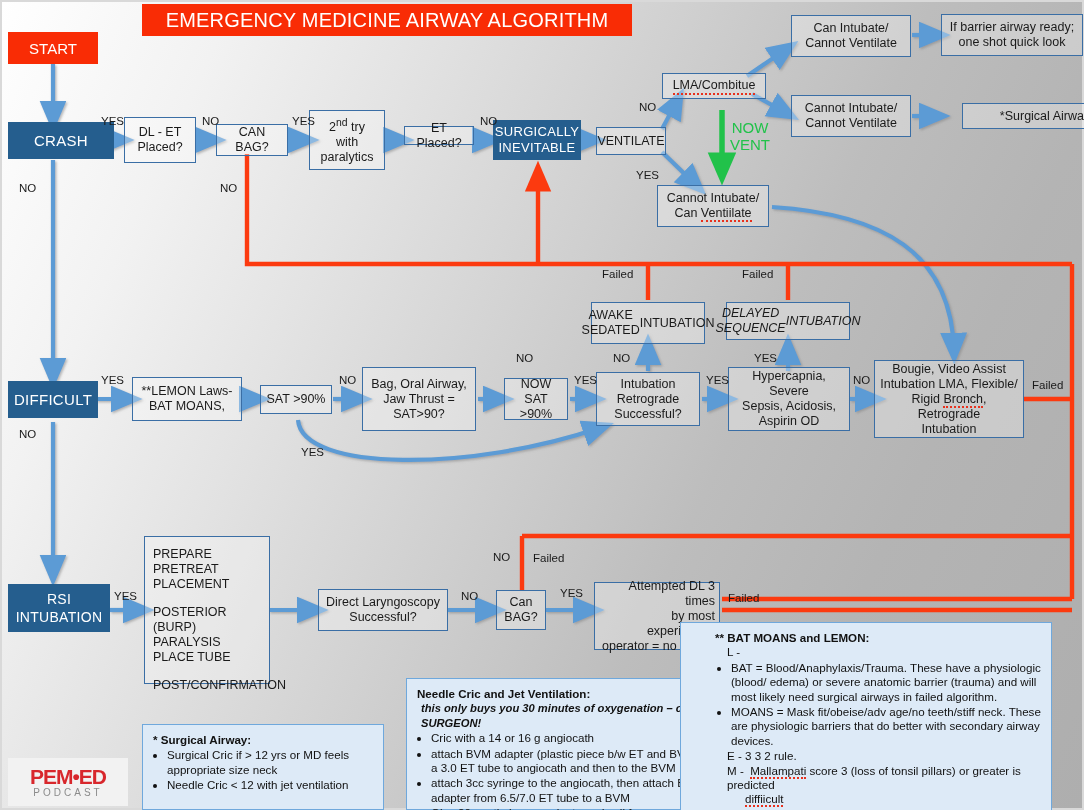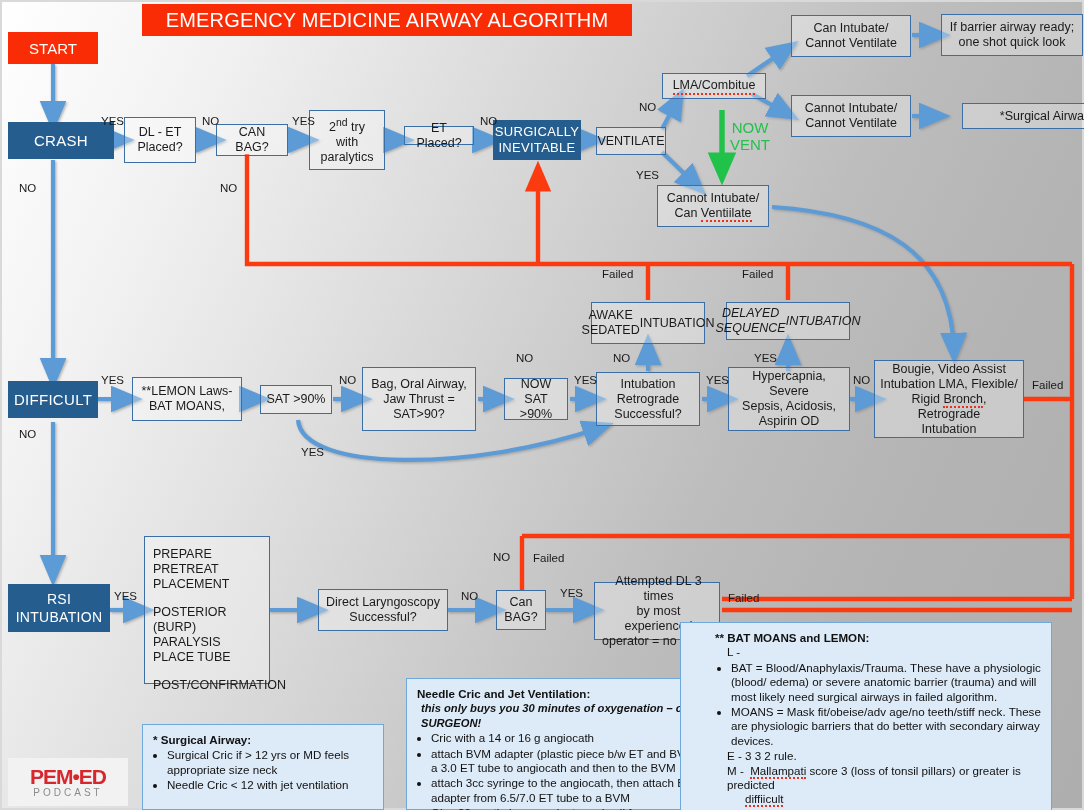--- a/index.html
+++ b/index.html
@@ -304,21 +304,21 @@
   <div class="node box" style="left:316px;top:587px;width:130px;height:42px;flex-direction:column;">
     <span>Direct Laryngoscopy</span>
     <span>Successful?</span>
   </div>
 
   <div class="node box" style="left:494px;top:588px;width:50px;height:40px;flex-direction:column;">
     <span>Can</span>
     <span>BAG?</span>
   </div>
 
-  <div class="node box" style="left:592px;top:580px;width:126px;height:58px;flex-direction:column;align-items:flex-start;text-align:center;padding-left:7px;">
+  <div class="node box" style="left:592px;top:580px;width:126px;height:68px;flex-direction:column;align-items:flex-start;text-align:right;padding-left:7px;">
     <span>Attempted DL 3 times</span>
     <span>by most experienced</span>
     <span>operator = no ETT</span>
   </div>
 
   <div class="lbl" style="left:99px;top:113px;">YES</div>
   <div class="lbl" style="left:17px;top:180px;">NO</div>
   <div class="lbl" style="left:200px;top:113px;">NO</div>
   <div class="lbl" style="left:290px;top:113px;">YES</div>
   <div class="lbl" style="left:218px;top:180px;">NO</div>

